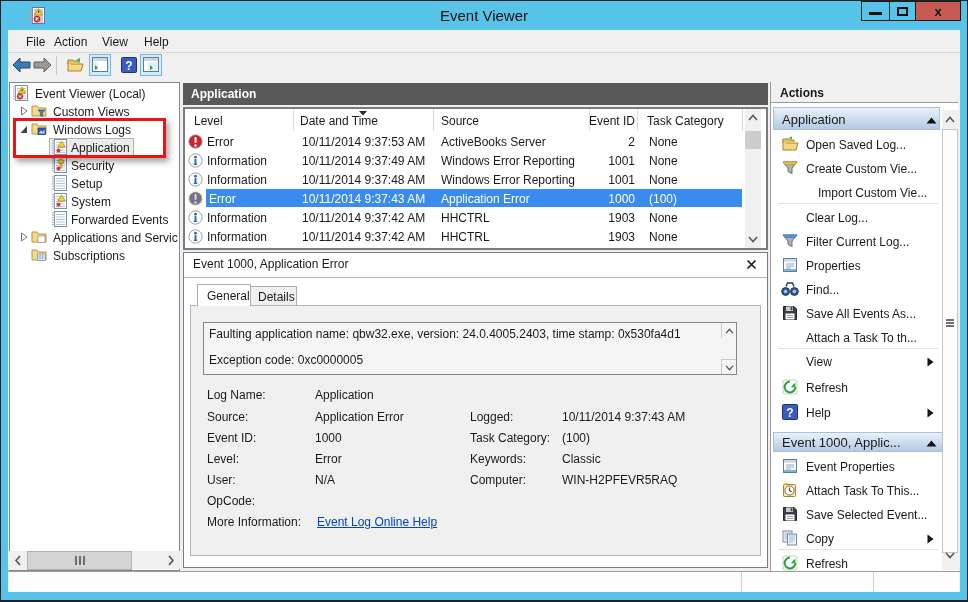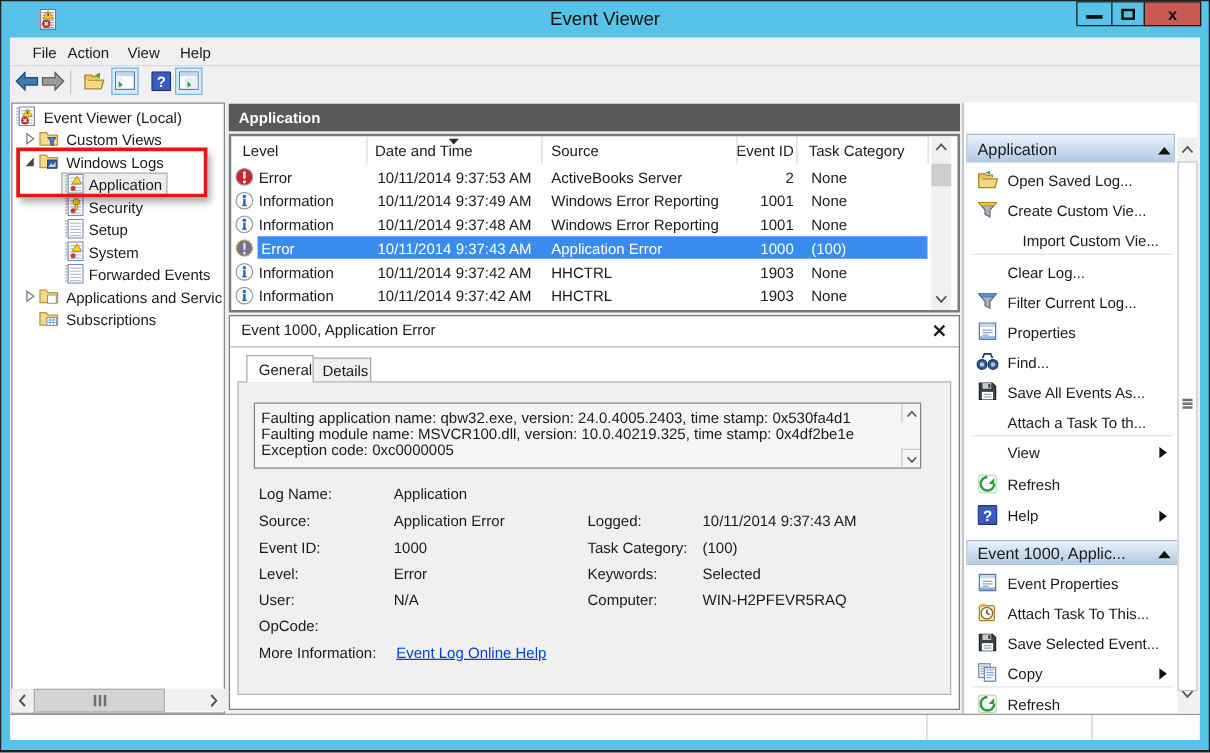--- a/index.html
+++ b/index.html
@@ -393,21 +393,20 @@
         <div class="t" style="margin:5px 0 0 9px">General</div>
       </div>
 <div class="a" style="left:67px;top:33px;width:46px;height:20px;background:#f0f0f0;border:1px solid #aaadb3;border-left:none;border-bottom:none">
         <div class="t" style="margin:4px 0 0 7px">Details</div>
       </div>
 
 <div class="a" style="left:6px;top:52px;width:571px;height:251px;background:#f0f0f0;border:1px solid #b2b6bc"></div>
 
 <div class="a" style="left:19px;top:69px;width:534px;height:53px;background:#f5f5f5;border:1px solid #828790"></div>
 <div class="a t" style="left:25px;top:75px">Faulting application name: qbw32.exe, version: 24.0.4005.2403, time stamp: 0x530fa4d1</div>
-<div class="a t" style="left:25px;top:88px">Faulting module name: MSVCR100.dll, version: 10.0.40219.325, time stamp: 0x4df2be1e</div>
 <div class="a t" style="left:25px;top:101px">Exception code: 0xc0000005</div>
 <div class="a" style="left:537px;top:70px;width:15px;height:15px;border-left:1px solid #c9c9c9"><svg style="margin:4px 0 0 3px" width="9" height="6" viewBox="0 0 10 7">
           <path d="M1 6 L5 1.5 L9 6" fill="none" stroke="#555" stroke-width="1.5"></path>
         </svg></div>
 <div class="a" style="left:537px;top:106px;width:15px;height:15px;border-left:1px solid #c9c9c9;border-top:1px solid #c9c9c9"><svg style="margin:4px 0 0 3px" width="9" height="6" viewBox="0 0 10 7">
           <path d="M1 1 L5 5.5 L9 1" fill="none" stroke="#555" stroke-width="1.5"></path>
         </svg></div>
 
 <div class="a t" style="left:23px;top:136px">Log Name:</div>
       <div class="a t" style="left:131px;top:136px">Application</div>
@@ -415,32 +414,35 @@
       <div class="a t" style="left:131px;top:158px">Application Error</div>
 <div class="a t" style="left:286px;top:158px">Logged:</div>
       <div class="a t" style="left:378px;top:158px">10/11/2014 9:37:43 AM</div>
 <div class="a t" style="left:23px;top:179px">Event ID:</div>
       <div class="a t" style="left:131px;top:179px">1000</div>
 <div class="a t" style="left:286px;top:179px">Task Category:</div>
       <div class="a t" style="left:378px;top:179px">(100)</div>
 <div class="a t" style="left:23px;top:200px">Level:</div>
       <div class="a t" style="left:131px;top:200px">Error</div>
 <div class="a t" style="left:286px;top:200px">Keywords:</div>
-      <div class="a t" style="left:378px;top:200px">Selected</div>
+      <div class="a t" style="left:378px;top:200px">Classic</div>
 <div class="a t" style="left:23px;top:221px">User:</div>
       <div class="a t" style="left:131px;top:221px">N/A</div>
 <div class="a t" style="left:286px;top:221px">Computer:</div>
       <div class="a t" style="left:378px;top:221px">WIN-H2PFEVR5RAQ</div>
 <div class="a t" style="left:23px;top:242px">OpCode:</div>
 <div class="a t" style="left:23px;top:263px">More Information:</div>
       <div class="a t" style="left:133px;top:263px;color:#0044cc;text-decoration:underline">Event Log Online Help</div>
 </div>
 
 <div class="a" style="left:762px;top:52px;width:1px;height:489px;background:#9b9b9b"></div>
 <div id="actions" class="a" style="left:763px;top:52px;width:187px;height:489px;background:#fff">
+<div class="a" style="left:0;top:0;width:187px;height:21px;background:#f0f0f0;border-bottom:1px solid #9b9b9b">
+        <div class="t" style="margin:5px 0 0 9px;font-weight:bold">Actions</div>
+      </div>
 <div class="a" style="left:2px;top:25px;width:167px;height:23px;background:linear-gradient(#eaf2fb,#b3c9e3);border:1px solid #a9c0da">
         <div class="t" style="margin:5px 0 0 8px;font-size:13px">Application</div>
         <svg class="a" style="left:152px;top:9px" width="11" height="7" viewBox="0 0 11 7">
           <path d="M5.5 0.5 L10.5 6.5 L0.5 6.5 Z" fill="#111"></path>
         </svg>
       </div>
 
 <svg class="a" style="left:11px;top:54px" width="17" height="16" viewBox="0 0 17 16">
         <path d="M1 4 L1 14 L14 14 L16 7 L4 7 L3 4 Z" fill="#f3d781" stroke="#a8852d"></path>
         <path d="M1 7 L1 3 L6 3 L7 4 L12 4 L12 6" fill="#e8c35f" stroke="#a8852d"></path>

